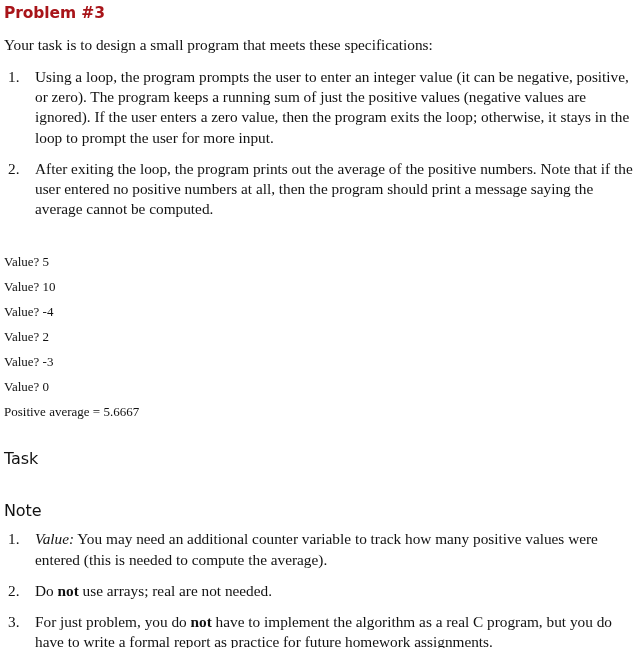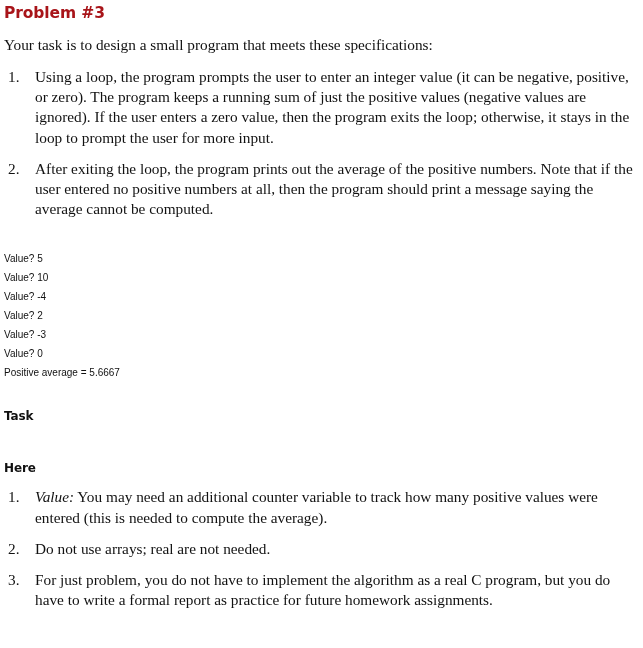--- a/index.html
+++ b/index.html
@@ -27,22 +27,22 @@
     font-family: "DejaVu Sans", sans-serif;
     font-weight: bold;
     font-size: 15.5px;
     line-height: 19px;
     color: #a81419;
     margin: 2px 0 0 2px;
     letter-spacing: -0.1px;
   }
   .subhead {
     font-family: "DejaVu Sans", sans-serif;
-    font-weight: bold;
-    font-size: 12px;
+    font-weight: normal;
+    font-size: 16px;
     line-height: 15px;
     color: #111111;
     margin: 0 0 0 2px;
     letter-spacing: -0.1px;
   }
 
   
   .para {
     font-size: 15.3px;
     line-height: 20px;
@@ -76,40 +76,40 @@
   }
   ol.numlist > li .itemtext {
     display: block;
   }
   ol.numlist > li + li {
     margin-top: 11px;
   }
 
   
   .codeblock {
-    font-family: Liberation Sans, sans-serif;
-    font-size: 10px;
-    line-height: 19px;
+    font-family: Liberation Serif, serif;
+    font-size: 13px;
+    line-height: 25px;
     color: #111111;
     white-space: pre;
     margin: 0 0 0 2px;
   }
 
   
   .sp-a { height: 12px; }
   .sp-b { height: 12px; }
   .sp-c { height: 19px; }
   .sp-d { height: 11px; }
   .sp-e { height: 27px; }
   .sp-f { height: 13px; }
   .sp-g { height: 24px; }
   .sp-h { height: 11px; }
 
   em.ital { font-style: italic; }
-  strong.bold { font-weight: normal; }
+  strong.bold { font-weight: bold; }
 </style>
 </head>
 <body>
 
 <div class="page">
 
   <h1 class="title">Problem #3</h1>
 
   <div class="sp-a"></div>
 
@@ -143,21 +143,21 @@
 
   <div class="sp-e"></div>
 
   <h2 class="subhead">Task</h2>
 
   <div class="sp-f"></div>
 
 
   <div class="sp-g"></div>
 
-  <h2 class="subhead">Here</h2>
+  <h2 class="subhead">Note</h2>
 
   <div class="sp-h"></div>
 
   <ol class="numlist">
     <li>
       <span class="marker">1.</span>
       <span class="itemtext"><em class="ital">Value:</em><span> You may need an additional counter variable to track how many positive values were entered (this is needed to compute the average).</span><strong class="bold"></strong><span></span></span>
     </li>
     <li>
       <span class="marker">2.</span>

